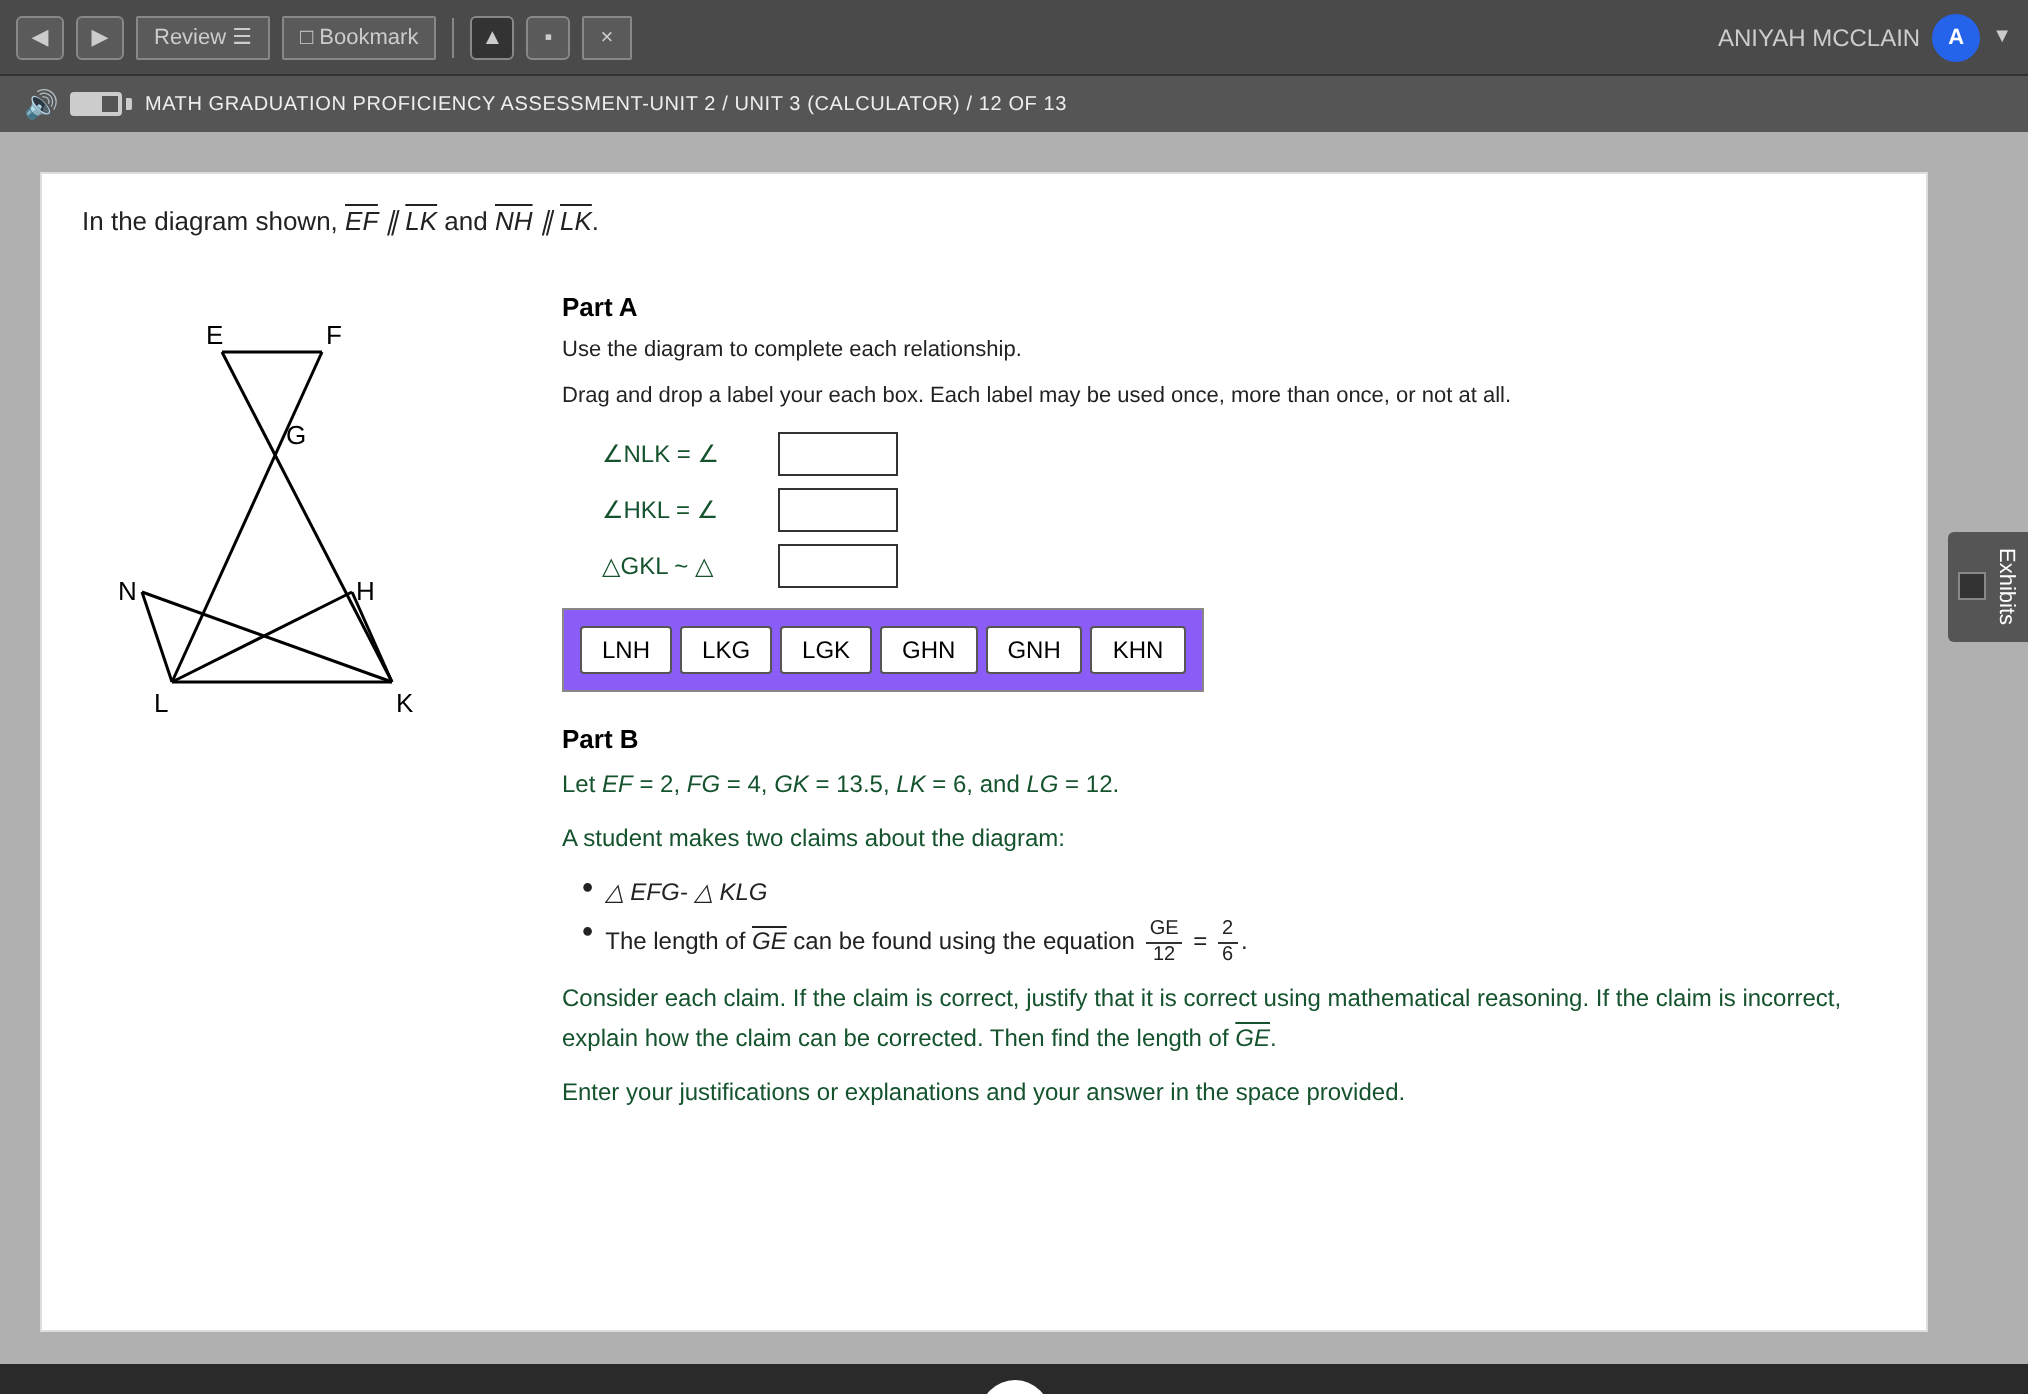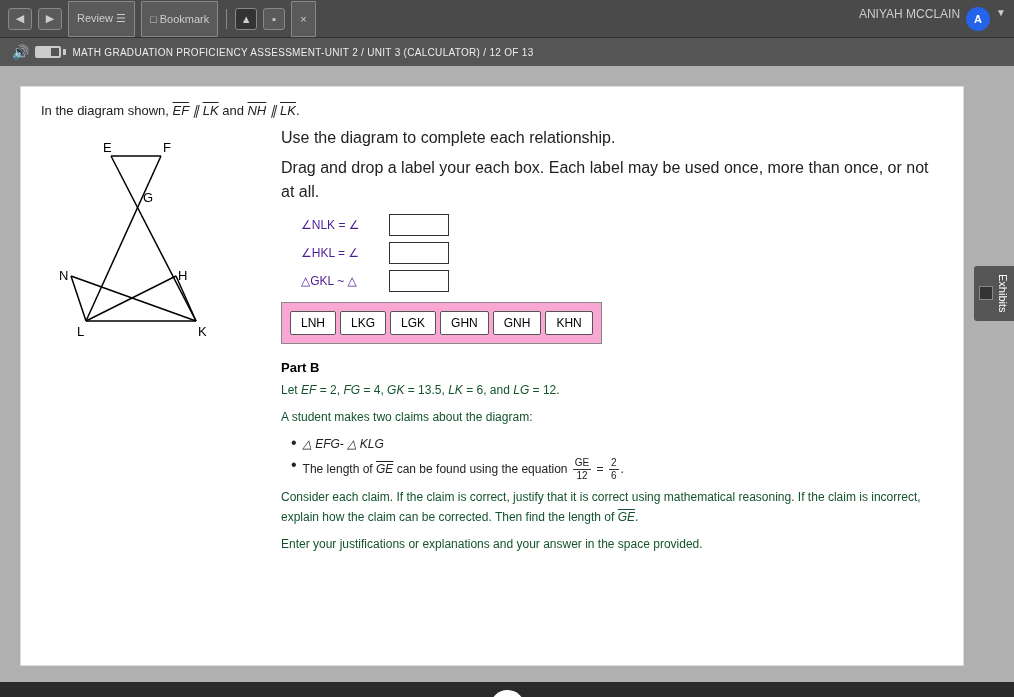--- a/index.html
+++ b/index.html
@@ -30,21 +30,21 @@
       height: 22px;
       border-radius: 3px;
       cursor: pointer;
       font-size: 11px;
       display: flex; align-items: center; justify-content: center;
     }
     .top-btn {
       background: #5a5a5a;
       border: 1px solid #888;
       color: #ccc;
-      height: 36px;
+      height: 22px;
       padding: 0 8px;
       border-radius: 1px;
       cursor: pointer;
       font-size: 11px;
       display: flex; align-items: center; gap: 4px;
     }
     .tool-icon {
       background: #5a5a5a;
       border: 1px solid #888;
       color: #ccc;
@@ -56,21 +56,21 @@
       display: flex; align-items: center; justify-content: center;
     }
     .tool-icon.active {
       background: #333;
     }
     .separator { width: 1px; height: 20px; background: #888; margin: 0 2px; }
     .user-info {
       margin-left: auto;
       color: #ccc;
       font-size: 12px;
-      display: flex; align-items: flex-start; gap: 6px;
+      display: flex; align-items: center; gap: 6px;
     }
     .user-badge {
       background: #2563eb;
       color: white;
       width: 24px;
       height: 24px;
       border-radius: 50%;
       display: flex; align-items: center; justify-content: center;
       font-size: 11px;
       font-weight: bold;
@@ -156,21 +156,21 @@
       flex-direction: column;
       align-items: center;
       gap: 4px;
       border-radius: 3px 0 0 3px;
     }
 
     
     .intro-text {
       font-size: 13px;
       color: #222;
-      margin-bottom: 8px;
+      margin-bottom: 28px;
     }
     .overline { text-decoration: overline; }
 
     
     .content-columns {
       display: flex;
       gap: 20px;
     }
 
     
@@ -183,57 +183,57 @@
       flex: 1;
     }
 
     .part-title {
       font-weight: bold;
       font-size: 13px;
       margin-bottom: 6px;
     }
 
     .instruction-text {
-      font-size: 16px;
+      font-size: 11px;
       color: #222;
       margin-bottom: 6px;
       line-height: 1.5;
     }
 
     
     .relationships {
       margin: 10px 0 10px 20px;
     }
     .rel-row {
       display: flex;
       align-items: center;
       margin-bottom: 6px;
       gap: 8px;
     }
     .rel-label {
       font-size: 12px;
       min-width: 80px;
-      color: #4c1d95;
+      color: #14532d;
     }
     .rel-box {
       width: 60px;
       height: 22px;
       border: 1px solid #333;
       background: white;
     }
 
     
     .label-buttons {
       display: flex;
       gap: 4px;
       margin: 10px 0 16px 0;
       flex-wrap: wrap;
       border: 1px solid #888;
       padding: 8px;
-      background: #f9a8d4;
+      background: #8b5cf6;
       width: fit-content;
     }
     .label-btn {
       border: 1px solid #555;
       background: white;
       padding: 4px 10px;
       font-size: 12px;
       cursor: pointer;
       border-radius: 2px;
     }
@@ -365,20 +365,21 @@
           <text x="102" y="76" font-size="13" font-family="Arial">G</text>
           <text x="18" y="154" font-size="13" font-family="Arial">N</text>
           <text x="137" y="154" font-size="13" font-family="Arial">H</text>
           <text x="36" y="210" font-size="13" font-family="Arial">L</text>
           <text x="157" y="210" font-size="13" font-family="Arial">K</text>
         </svg>
       </div>
 
       <div class="right-content">
 
+        <div class="part-title">Part A</div>
         <div class="instruction-text">Use the diagram to complete each relationship.</div>
         <div class="instruction-text">Drag and drop a label your each box. Each label may be used once, more than once, or not at all.</div>
 
         <div class="relationships">
           <div class="rel-row">
             <span class="rel-label">∠NLK = ∠</span>
             <div class="rel-box"></div>
           </div>
           <div class="rel-row">
             <span class="rel-label">∠HKL = ∠</span>

